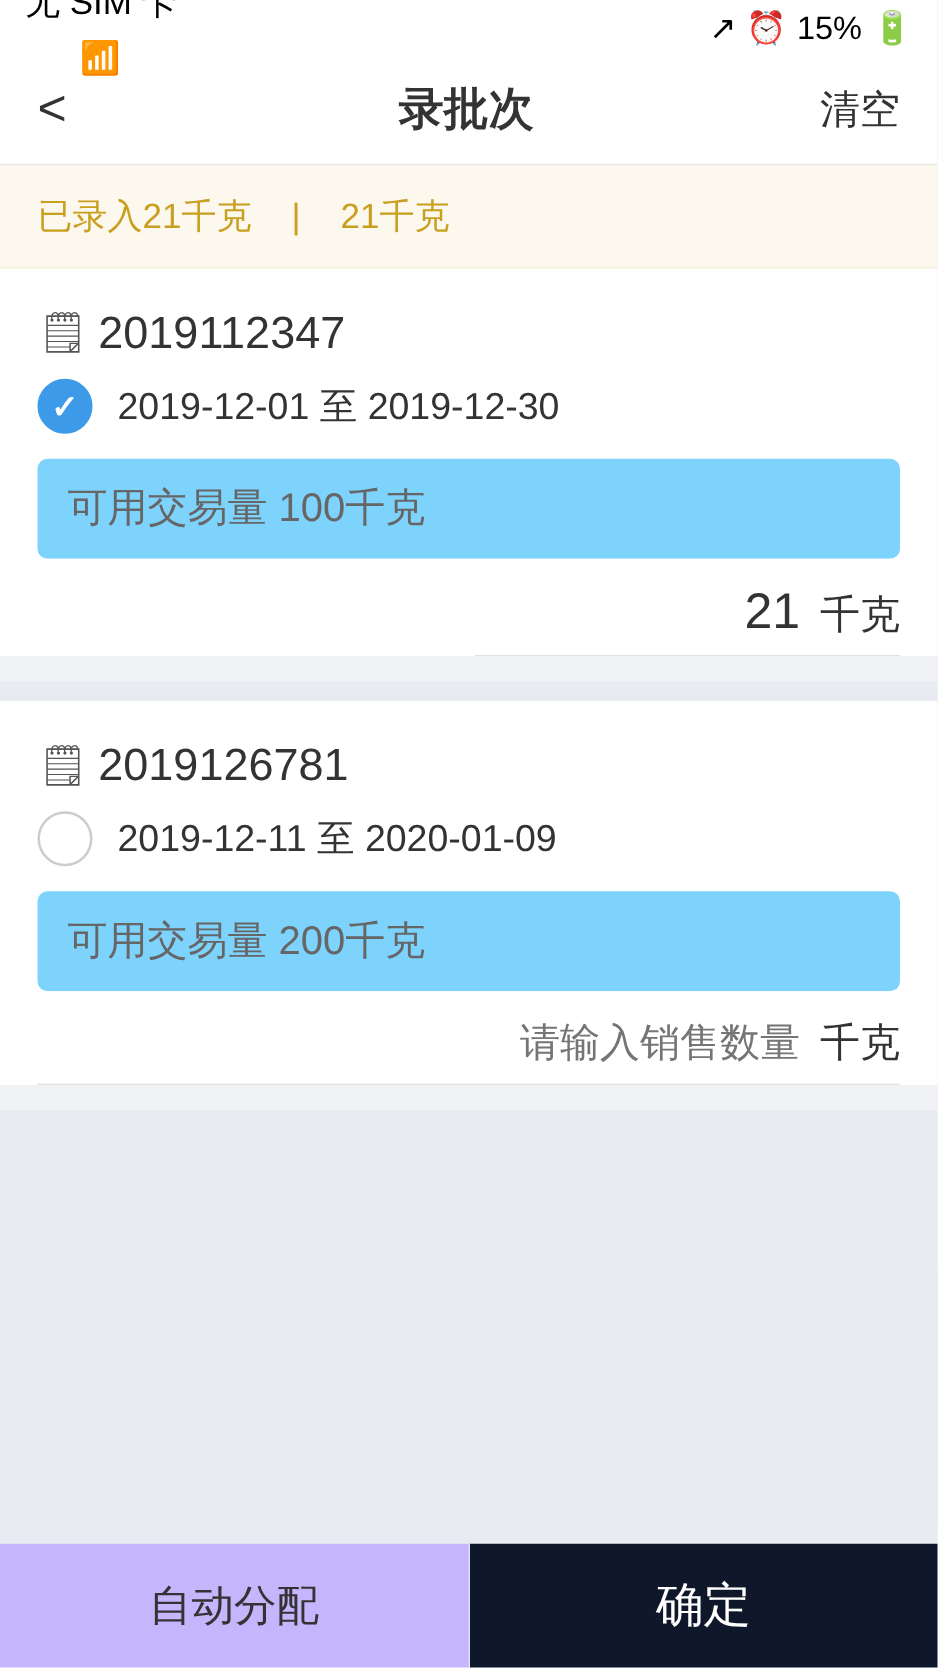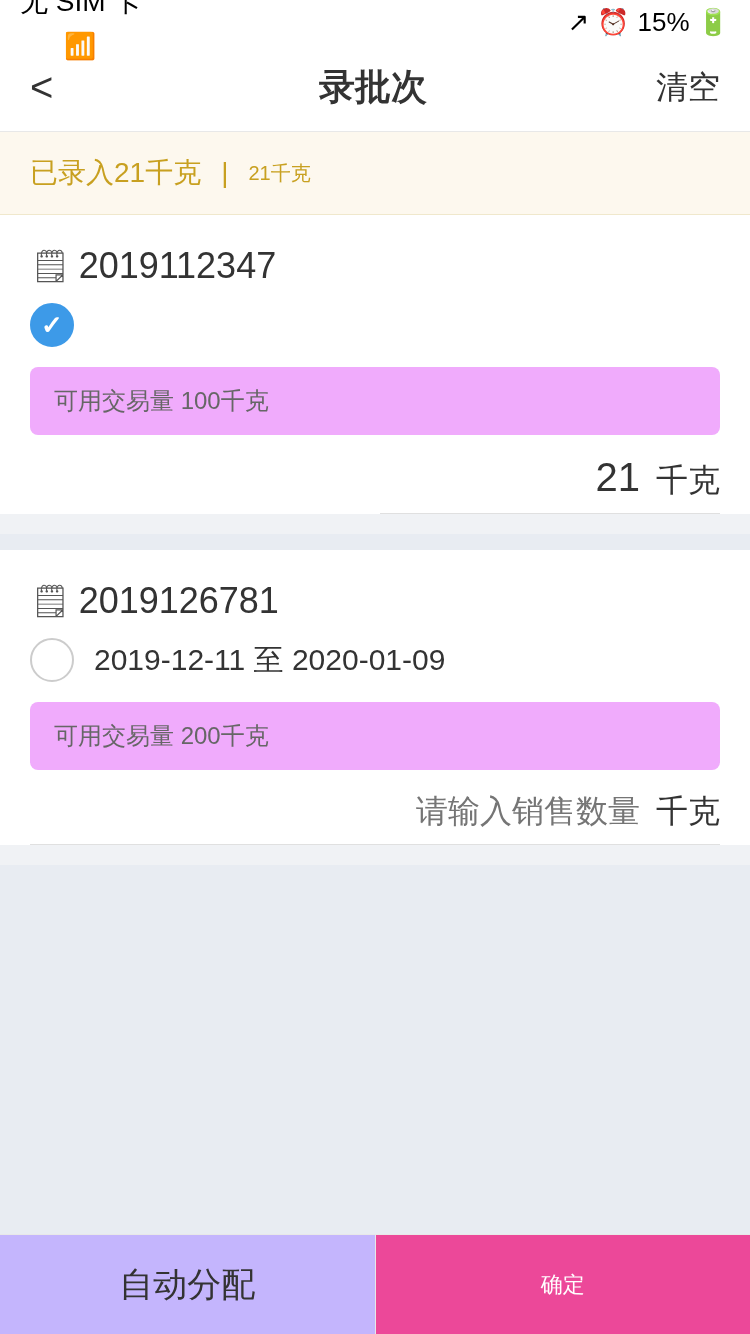--- a/index.html
+++ b/index.html
@@ -76,34 +76,34 @@
       cursor: pointer;
       text-align: right;
     }
 
     
     .info-banner {
       background: #fdf8ee;
       padding: 22px 30px;
       display: flex;
       align-items: center;
-      gap: 0;
+      gap: 12px;
       border-bottom: 1px solid #f0e8cc;
     }
     .info-banner-text {
       font-size: 28px;
       color: #c8a020;
     }
     .info-banner-divider {
       color: #c8a020;
       margin: 0 20px;
       font-size: 28px;
     }
     .info-banner-value {
-      font-size: 20px;
+      font-size: 28px;
       color: #c8a020;
       font-weight: 500;
       text-align: right;
     }
 
     
     .card {
       background: #fff;
       margin-bottom: 0;
     }
@@ -151,25 +151,25 @@
     .radio-check {
       color: #fff;
       font-size: 26px;
       font-weight: bold;
     }
     .batch-date {
       font-size: 30px;
       color: #333;
     }
     .batch-availability {
-      background: #f0abfc;
+      background: #7dd3fc;
       border-radius: 8px;
       padding: 18px 24px;
       margin-bottom: 0;
-      font-size: 24px;
+      font-size: 32px;
       color: #666;
       margin-left: 0;
     }
 
     
     .amount-row {
       display: flex;
       align-items: baseline;
       justify-content: flex-end;
       padding: 20px 30px 10px 15px;
@@ -247,23 +247,23 @@
       font-size: 34px;
       color: #333;
       cursor: pointer;
       display: flex;
       align-items: center;
       justify-content: center;
       border-right: 1px solid #e8e8e8;
     }
     .btn-confirm {
       flex: 1;
-      background: #ec4899;
+      background: #0f172a;
       border: none;
-      font-size: 22px;
+      font-size: 38px;
       color: #fff;
       cursor: pointer;
       display: flex;
       align-items: center;
       justify-content: center;
     }
 
     .main-content {
       padding-bottom: 100px;
     }
@@ -301,20 +301,21 @@
   <div class="card">
     <div class="batch-item">
       <div class="batch-header">
         <span class="batch-icon">🗒</span>
         <span class="batch-number">2019112347</span>
       </div>
       <div class="batch-date-row">
         <div class="radio-circle checked">
           <span class="radio-check">✓</span>
         </div>
+        <span class="batch-date">2019-12-01 至 2019-12-30</span>
       </div>
       <div class="batch-availability">可用交易量 100千克</div>
     </div>
     <div class="amount-row">
       <span class="amount-value">21</span>
       <span class="amount-unit">千克</span>
     </div>
     <div style="height:1px; background:#e0e0e0; margin: 0 30px 20px auto; width: 340px; display:block;"></div>
   </div>
 

